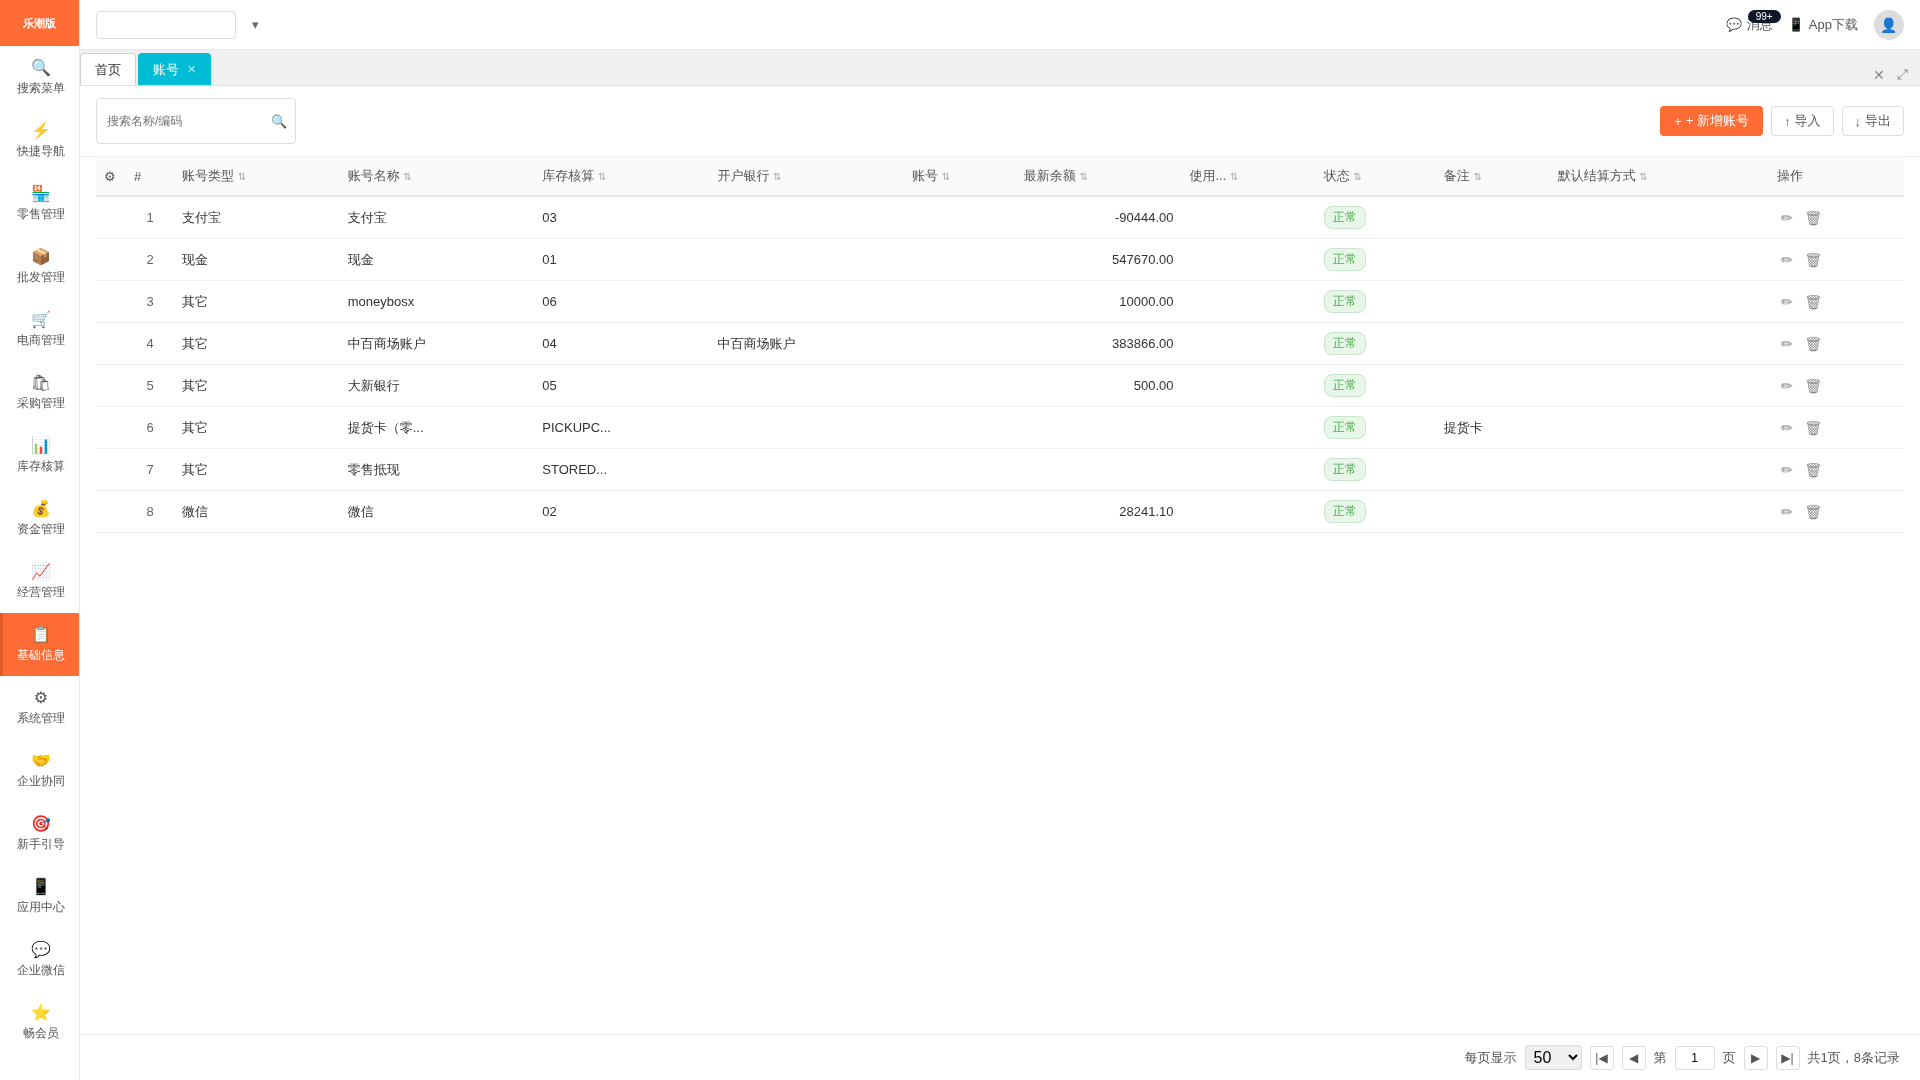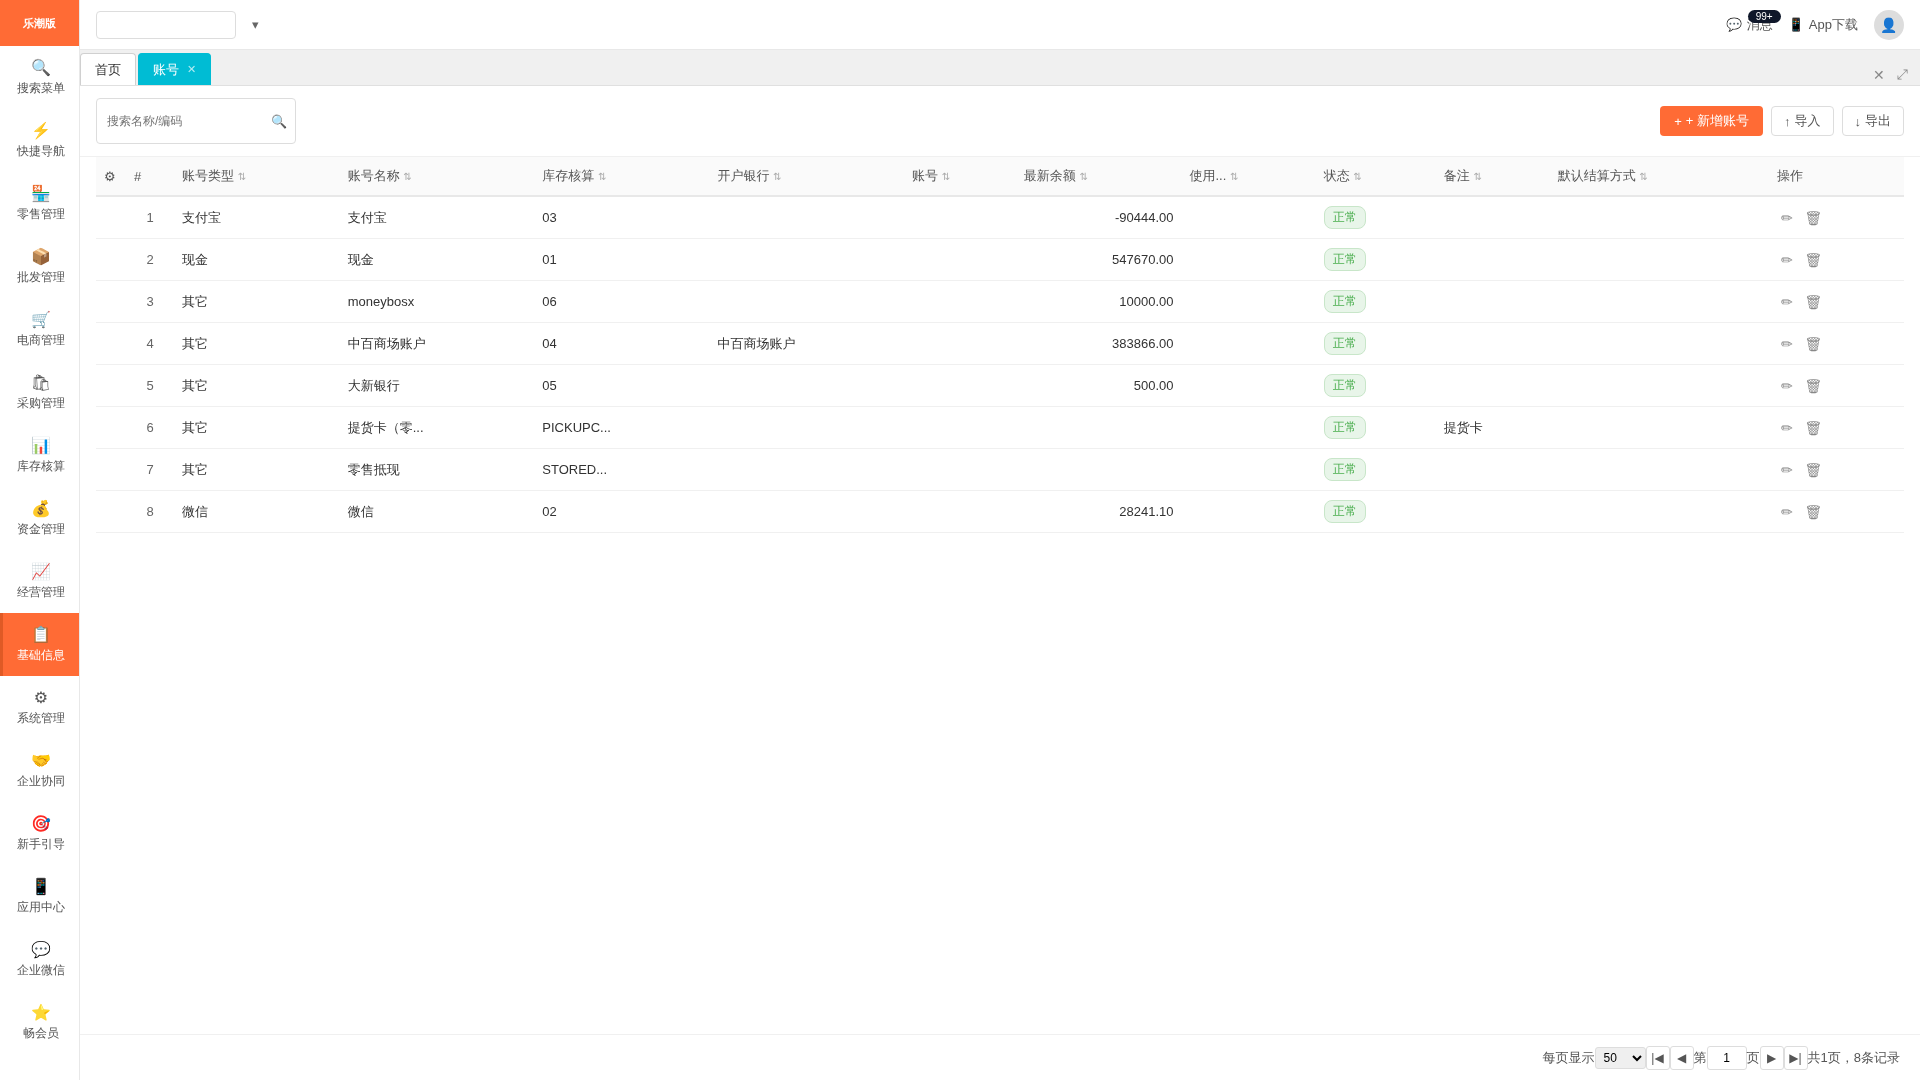--- a/index.html
+++ b/index.html
@@ -236,30 +236,30 @@
     }
     .num-col { color: #666; text-align: center; }
 
     
     .pagination {
       height: 46px;
       display: flex;
       align-items: center;
       justify-content: flex-end;
       padding: 0 20px;
-      gap: 0;
+      gap: 8px;
       border-top: 1px solid #f0f0f0;
       font-size: 13px;
       color: #555;
     }
     .page-size-select {
       border: 1px solid #ddd;
       border-radius: 3px;
       padding: 2px 4px;
-      font-size: 12px;
+      font-size: 16px;
       outline: none;
     }
     .page-btn {
       width: 24px; height: 24px;
       border: 1px solid #ddd;
       border-radius: 3px;
       background: #fff;
       cursor: pointer;
       display: flex; align-items: center; justify-content: center;
       font-size: 12px;

